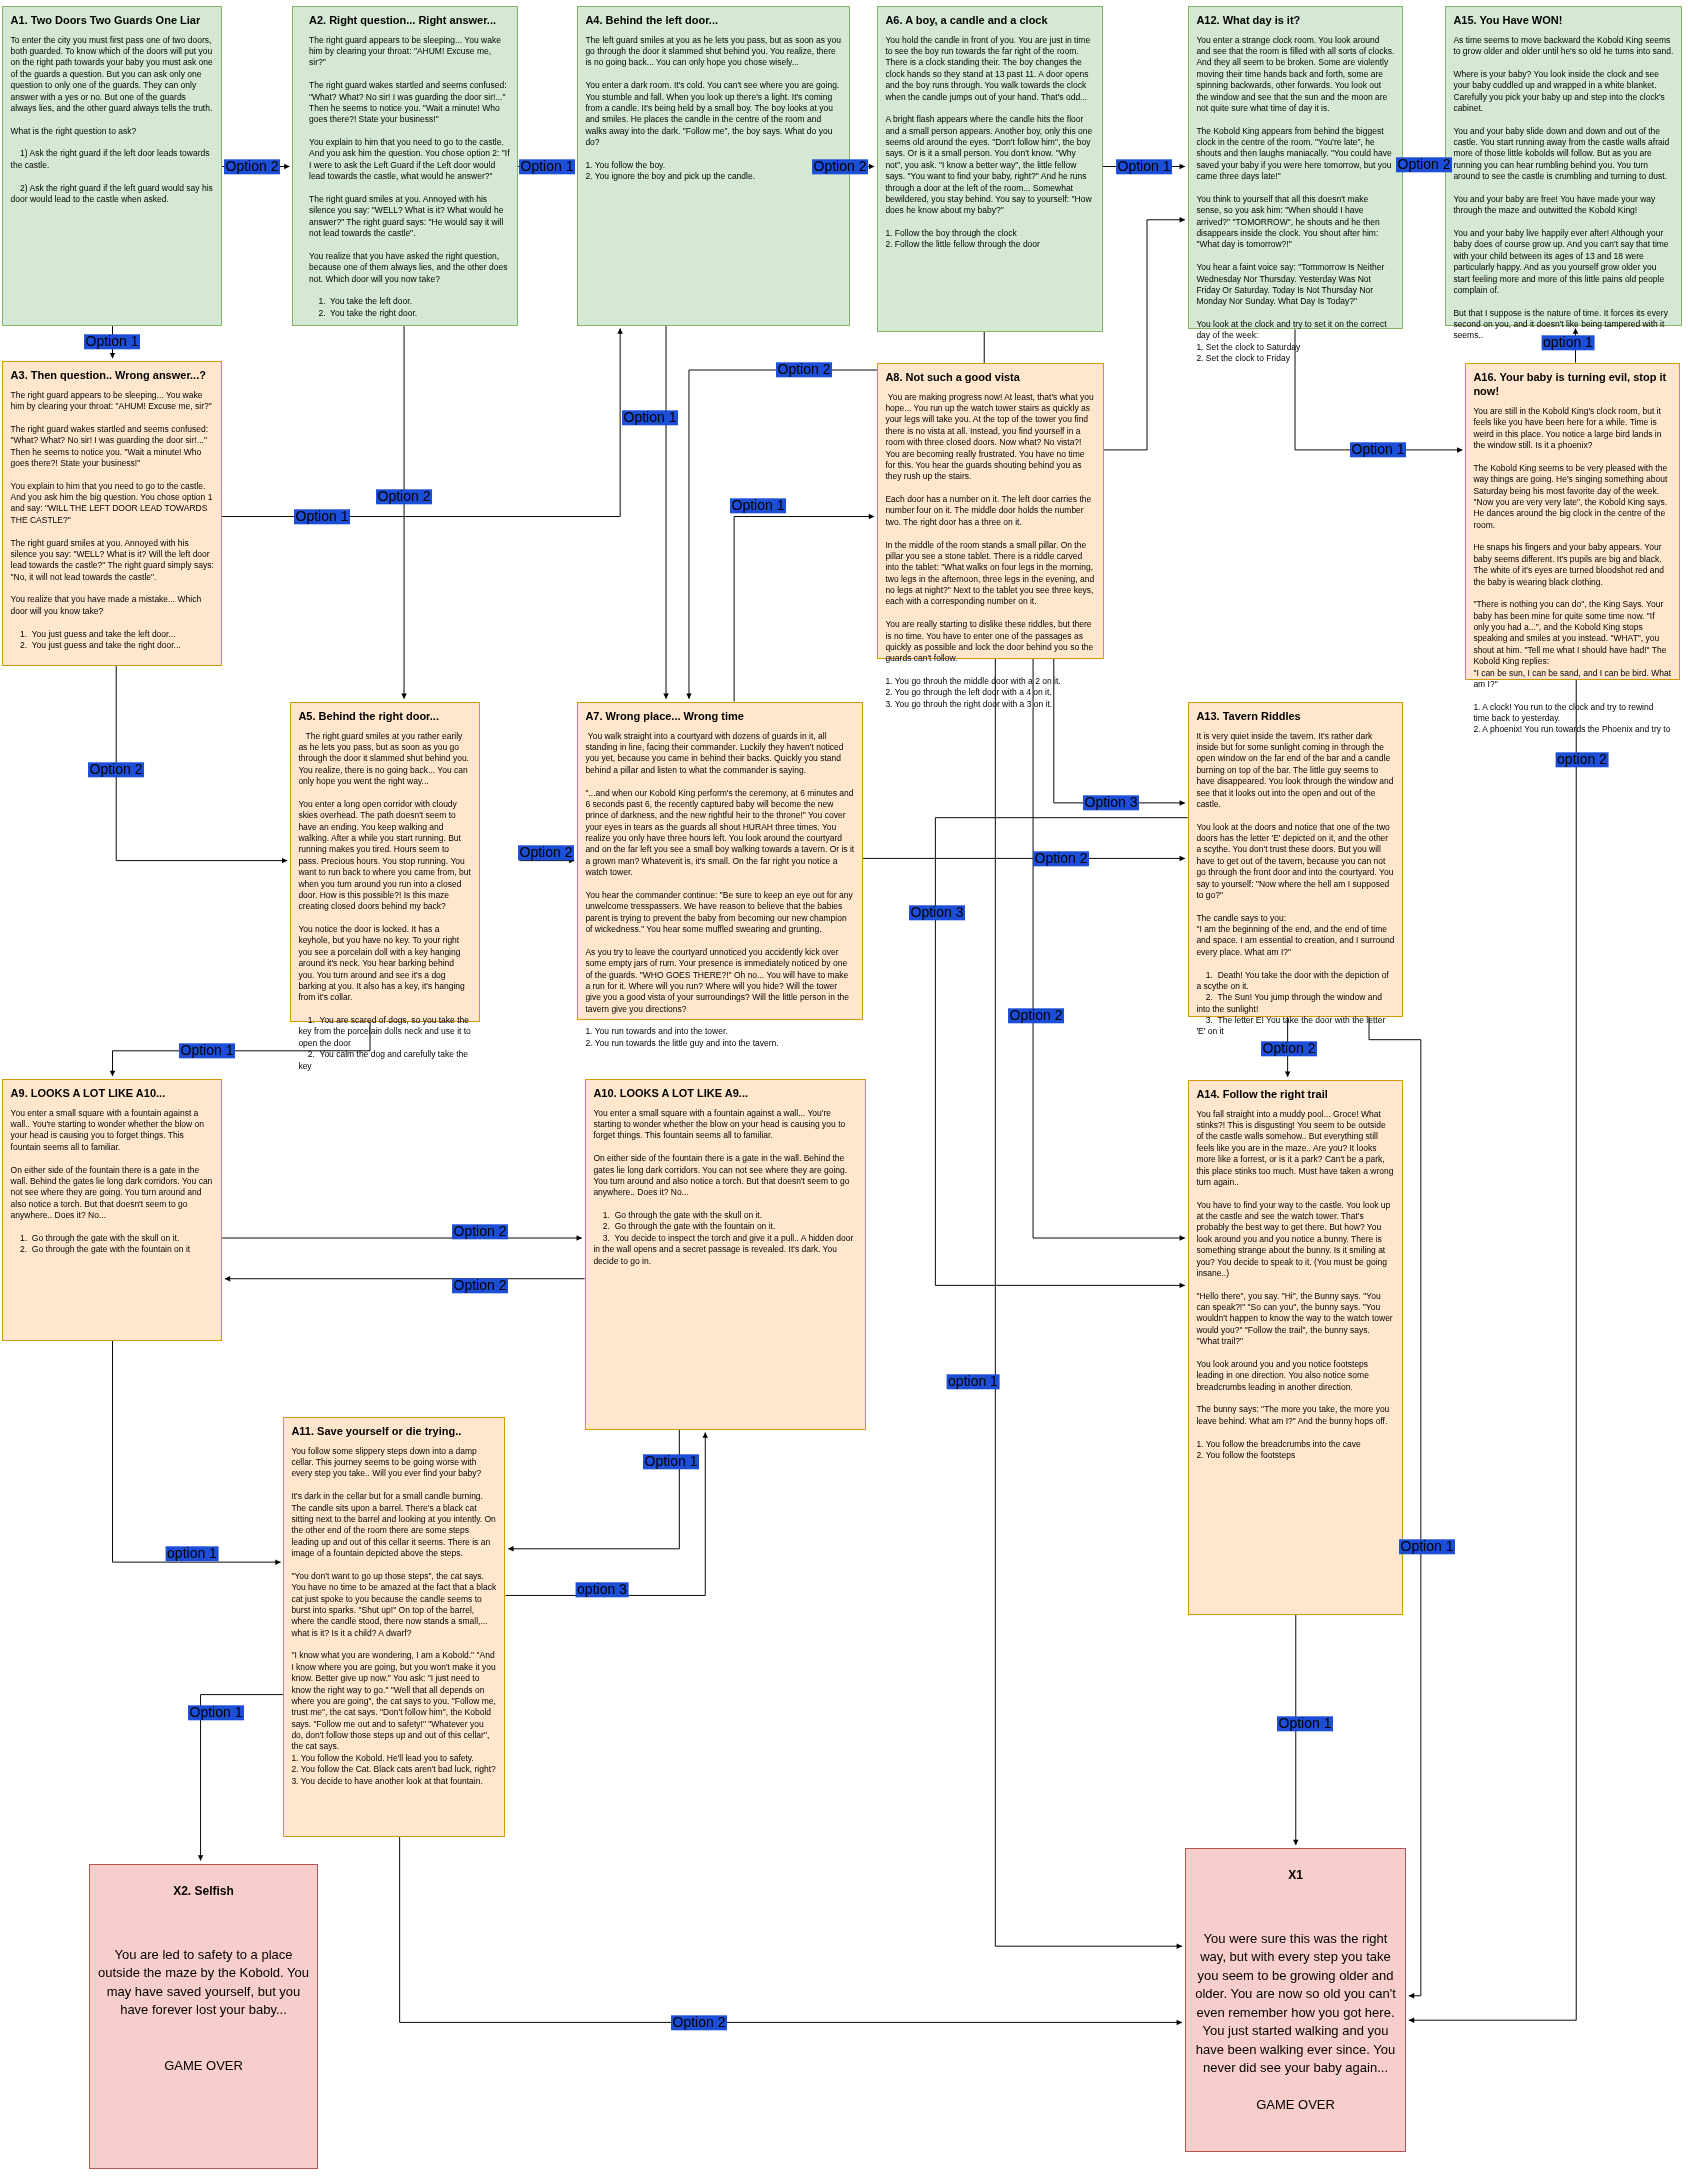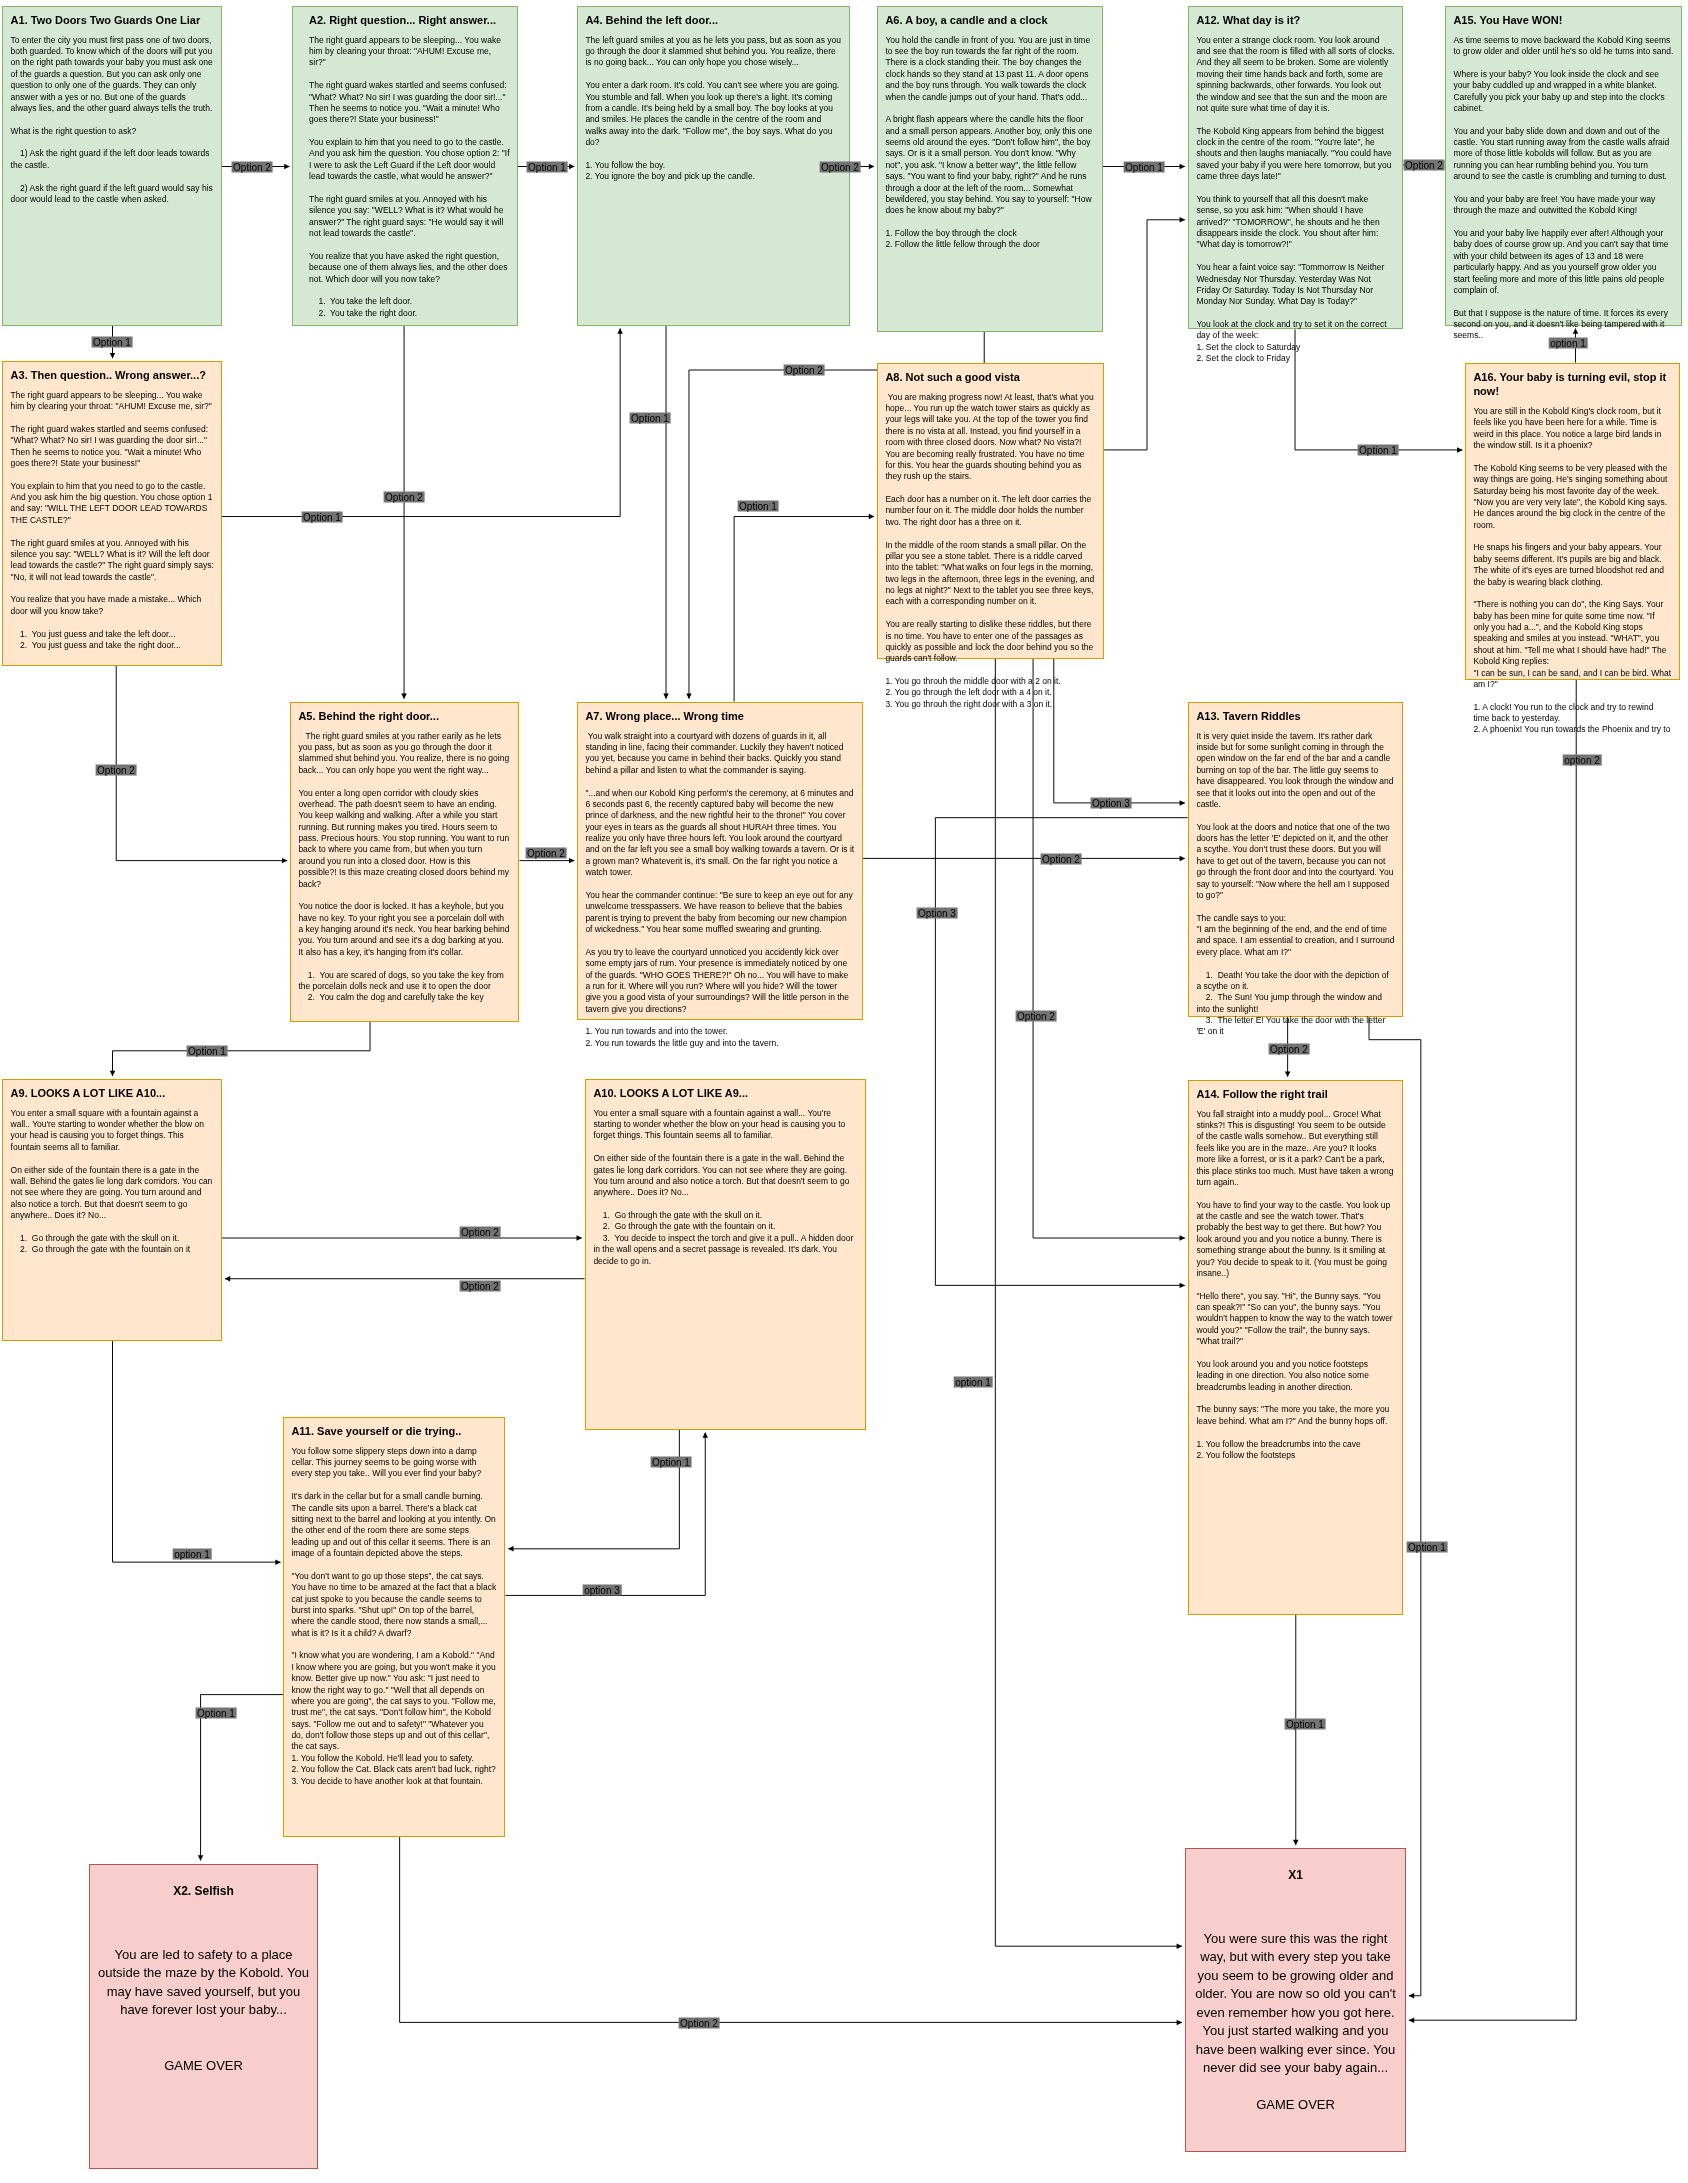--- a/index.html
+++ b/index.html
@@ -8,22 +8,22 @@
   #wires{position:absolute;left:0;top:0;width:1688px;height:2183px;}
   .node{position:absolute;box-sizing:border-box;border:0.7px solid #000;padding:6px 7.4px;}
   .node.green {background:#d5e8d4;border-color:#82b366;}
   .node.orange{background:#ffe6cc;border-color:#d79b00;}
   .node.pink  {background:#f8cecc;border-color:#b85450;}
   .node-title{font-weight:bold;font-size:11px;line-height:1.3;margin-bottom:7.4px;}
   .node-body{font-size:8.5px;line-height:1.34;white-space:pre-wrap;color:#000;}
   .node.pink{text-align:center;}
   .node.pink .node-title{font-size:12px;margin-top:13.3px;margin-bottom:0;}
   .node.pink .node-body{font-size:13px;line-height:1.42;margin-top:46px;}
-  .edge-label{position:absolute;transform:translate(-50%,-50%);background:#737373;
-              font-size:10px;color:#000;padding:0 1.5px;white-space:nowrap;line-height:1.1;text-align:right;}
+  .edge-label{position:absolute;transform:translate(-50%,-50%);background:#1d4ed8;
+              font-size:14px;color:#000;padding:0 1.5px;white-space:nowrap;line-height:1.1;text-align:right;}
 </style>
 </head>
 <body>
 
 <div id="canvas">
   <svg id="wires" xmlns="http://www.w3.org/2000/svg" viewBox="0 0 2281 2950">
     <defs>
       <marker id="arrow" markerWidth="9" markerHeight="9" refX="7.5" refY="4.5" orient="auto" markerUnits="userSpaceOnUse">
         <path d="M0.5,0.8 L8,4.5 L0.5,8.2 Z" fill="#000"></path>
       </marker>
@@ -172,21 +172,21 @@
 The Kobold King seems to be very pleased with the way things are going. He's singing something about Saturday being his most favorite day of the week. "Now you are very very late", the Kobold King says. He dances around the big clock in the centre of the room.
 
 He snaps his fingers and your baby appears. Your baby seems different. It's pupils are big and black. The white of it's eyes are turned bloodshot red and the baby is wearing black clothing.
 
 "There is nothing you can do", the King Says. Your baby has been mine for quite some time now. "If only you had a...", and the Kobold King stops speaking and smiles at you instead. "WHAT", you shout at him. "Tell me what I should have had!" The Kobold King replies:
 "I can be sun, I can be sand, and I can be bird. What am I?"
 
 1. A clock! You run to the clock and try to rewind time back to yesterday.
 2. A phoenix! You run towards the Phoenix and try to</div>
   </div>
-      <div class="node orange" style="left: 290px; top: 702px; width: 229px; height: 320px;">
+      <div class="node orange" style="left: 290px; top: 702px; width: 190px; height: 320px;">
     <div class="node-title">A5. Behind the right door...</div>
     <div class="node-body">   The right guard smiles at you rather earily as he lets you pass, but as soon as you go through the door it slammed shut behind you. You realize, there is no going back... You can only hope you went the right way...
 
 You enter a long open corridor with cloudy skies overhead. The path doesn't seem to have an ending. You keep walking and walking. After a while you start running. But running makes you tired. Hours seem to pass. Precious hours. You stop running. You want to run back to where you came from, but when you turn around you run into a closed door. How is this possible?! Is this maze creating closed doors behind my back?
 
 You notice the door is locked. It has a keyhole, but you have no key. To your right you see a porcelain doll with a key hanging around it's neck. You hear barking behind you. You turn around and see it's a dog barking at you. It also has a key, it's hanging from it's collar.
 
     1.  You are scared of dogs, so you take the key from the porcelain dolls neck and use it to open the door
     2.  You calm the dog and carefully take the key</div>
   </div>

